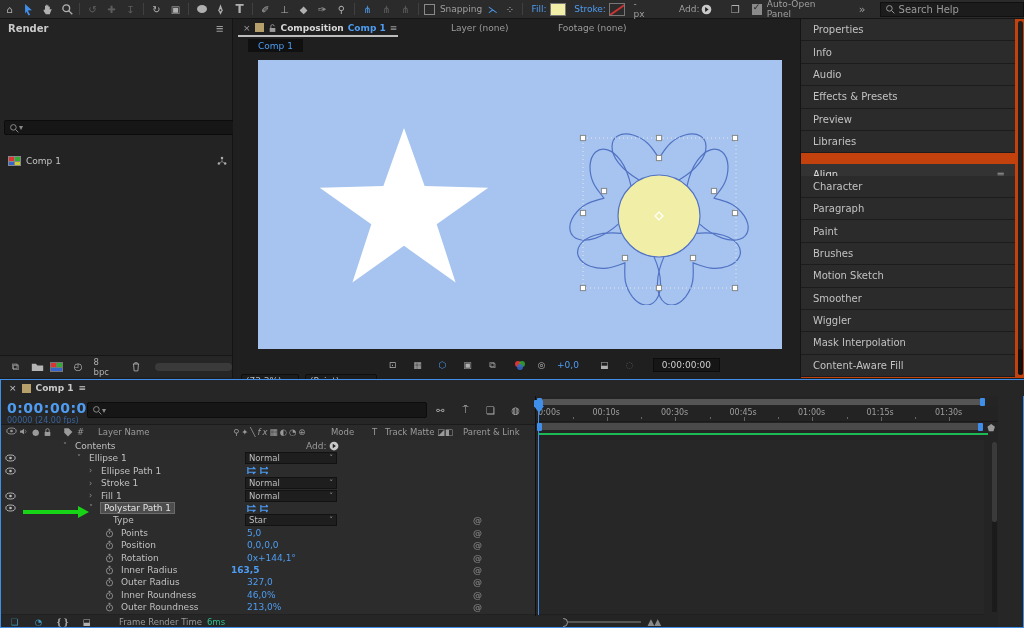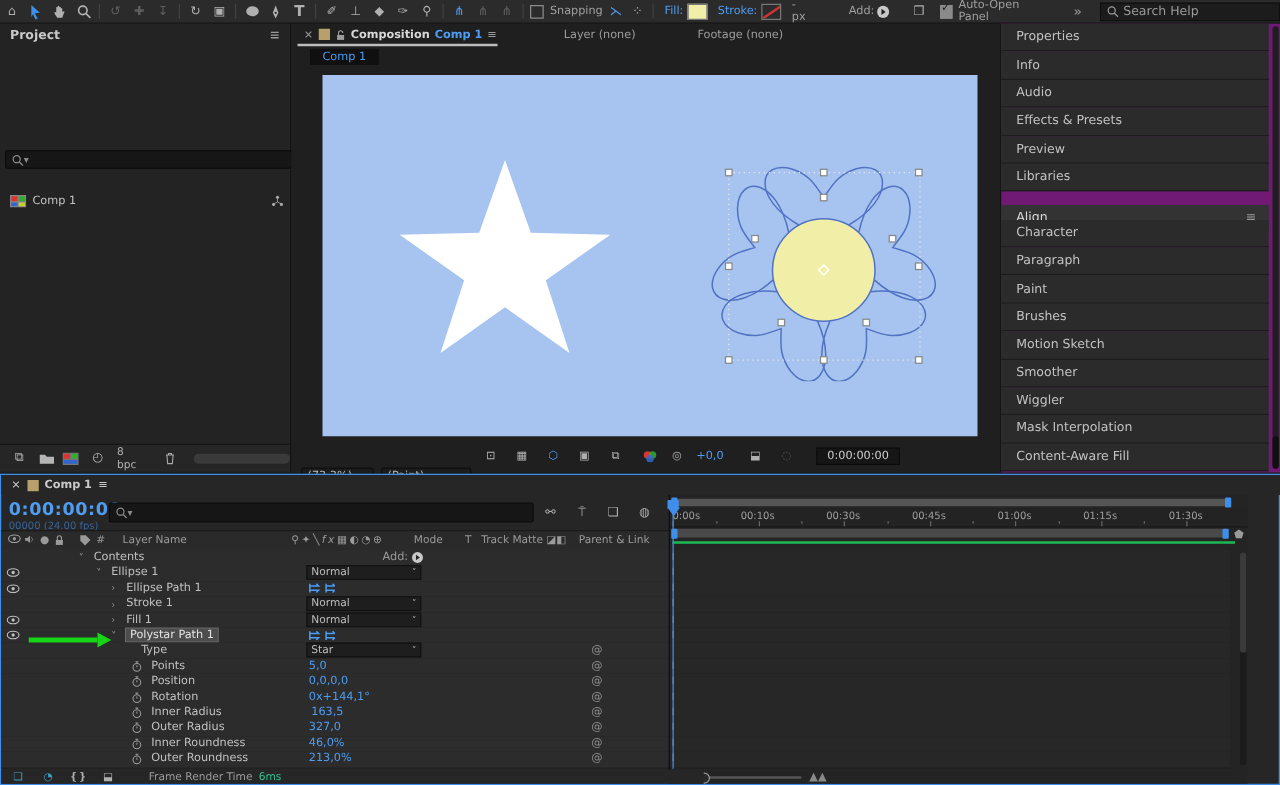--- a/index.html
+++ b/index.html
@@ -32,21 +32,21 @@
   #viewer{left:233px;top:19px;width:567px;height:359px;background:#1f1f1f;}
   .vtab{position:absolute;top:0;height:17px;display:flex;align-items:center;gap:4px;font-size:9px;color:#9c9c9c;}
   #comp-chip{position:absolute;left:15px;top:20px;height:13px;background:#101010;color:#4e9df2;font-size:9px;display:flex;align-items:center;padding:0 10px;}
   #compview{position:absolute;left:25px;top:41px;width:524px;height:289px;}
   #star{position:absolute;left:60px;top:68px;width:172px;height:166px;background:#fff;
         clip-path:polygon(50% 0%,62% 35%,99% 36%,69% 58%,80% 93%,50% 71%,20% 93%,31% 58%,1% 36%,38% 35%);}
   #vfoot{position:absolute;left:8px;top:338px;height:16px;display:flex;align-items:center;gap:6px;font-size:9px;color:#b0b0b0;}
   .dd{background:#1c1c1c;border:1px solid #0e0e0e;border-radius:2px;height:13px;display:flex;align-items:center;gap:4px;padding:0 4px;color:#bdbdbd;margin-top:32px;}
   .tcode{background:#161616;border:1px solid #0c0c0c;padding:1px 8px;color:#cfcfcf;}
   
-  #rightpanel{left:800px;top:19px;width:224px;height:359px;background:#701a75;border-left:1px solid #141414;}
+  #rightpanel{left:800px;top:19px;width:224px;height:359px;background:#c2410c;border-left:1px solid #141414;}
   .rp-item{position:absolute;left:0;width:214px;border-bottom:1px solid #1c1c1c;display:flex;align-items:center;padding-left:12px;box-sizing:border-box;color:#c2c2c2;font-size:10px;background:#2b2b2b;}
   .rp-item.active{background:#333333;color:#dcdcdc;}
   #rp-scroll{position:absolute;right:2px;top:2px;width:5px;height:353px;background:#1e1e1e;border-radius:3px;}
   #rp-thumb{position:absolute;right:2px;top:330px;width:5px;height:26px;background:#101010;border-radius:3px;}
   
   #timeline{left:0;top:379px;width:1022px;height:247px;background:#262626;border:1px solid #3f8fea;}
   #tl-tabs{position:absolute;left:0;top:0;width:1022px;height:16px;background:#262626;display:flex;align-items:center;gap:5px;padding-left:8px;font-size:9px;color:#c9c9c9;}
   #tl-time{position:absolute;left:6px;top:20px;color:#4e9df2;font-size:14px;font-weight:bold;letter-spacing:.5px;}
   #tl-frames{position:absolute;left:6px;top:36px;color:#38639c;font-size:8px;}
   #tl-hd{position:absolute;left:0;top:44px;width:558px;height:15px;background:#2a2a2a;border-top:1px solid #1b1b1b;border-bottom:1px solid #1b1b1b;font-size:8.5px;color:#9a9a9a;}
@@ -175,21 +175,21 @@
             <circle cx="7" cy="7" r="4.5" fill="none" stroke="#9a9a9a" stroke-width="1.6"></circle>
             <path d="M10.5 10.5L15 15" stroke="#9a9a9a" stroke-width="1.6"></path>
           </svg>
       </span>
       <span>Search Help</span>
     </span>
   </div>
 
   <div id="project" class="abs">
     <div class="hd">
-      <span>Project</span>
+      <span>Render</span>
       <span style="float:right;color:#9a9a9a;">≡</span>
     </div>
     <div class="searchbox" style="left:4px;top:101px;width:220px;height:13px;">
       <svg width="10" height="10" viewBox="0 0 16 16">
           <circle cx="7" cy="7" r="4.5" fill="none" stroke="#8a8a8a" stroke-width="1.6"></circle>
           <path d="M10.5 10.5L15 15" stroke="#8a8a8a" stroke-width="1.6"></path>
         </svg>
       <span style="font-size:8px;">▾</span>
     </div>
     <div id="proj-row">
@@ -581,21 +581,21 @@
           <span class="cell whip" style="left:472px;">@</span>
         </div>
         <div class="tl-row" style="top: 124px;">
           <span class="cell icon" style="left:104px;">
             <svg width="9" height="10" viewBox="0 0 16 16">
               <circle cx="8" cy="9.5" r="5.5" fill="none" stroke="#9a9a9a" stroke-width="1.5"></circle>
               <path d="M8 9.5V6.5M6 1.5h4M8 1.5v2" stroke="#9a9a9a" stroke-width="1.5" fill="none"></path>
             </svg>
           </span>
           <span class="cell" style="left:120px;">Inner Radius</span>
-          <span class="cell val" style="left:248px;">163,5</span>
+          <span class="cell val" style="left:230px;font-weight:bold;">163,5</span>
           <span class="cell whip" style="left:472px;">@</span>
         </div>
         <div class="tl-row" style="top: 136.4px;">
           <span class="cell icon" style="left:104px;">
             <svg width="9" height="10" viewBox="0 0 16 16">
               <circle cx="8" cy="9.5" r="5.5" fill="none" stroke="#9a9a9a" stroke-width="1.5"></circle>
               <path d="M8 9.5V6.5M6 1.5h4M8 1.5v2" stroke="#9a9a9a" stroke-width="1.5" fill="none"></path>
             </svg>
           </span>
           <span class="cell" style="left:120px;">Outer Radius</span>

